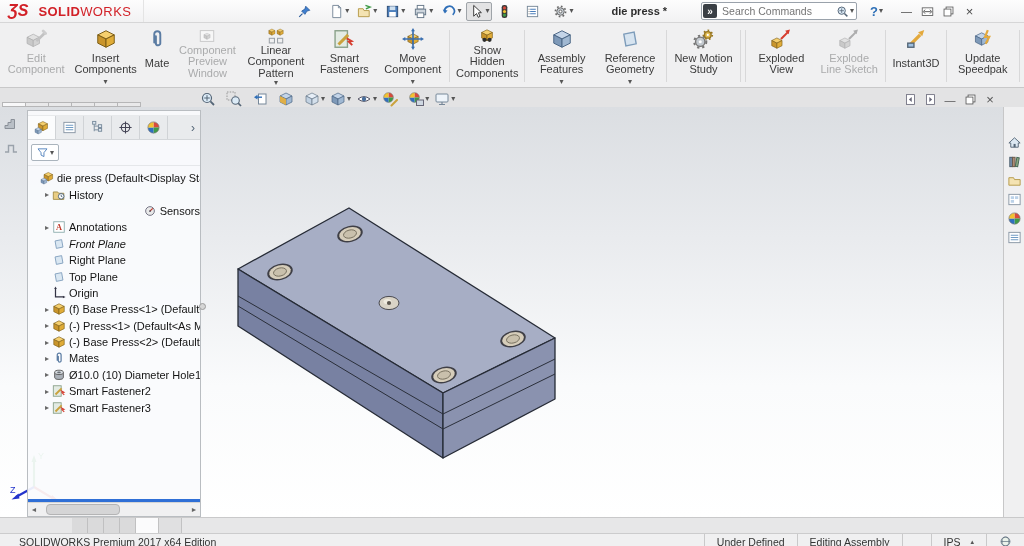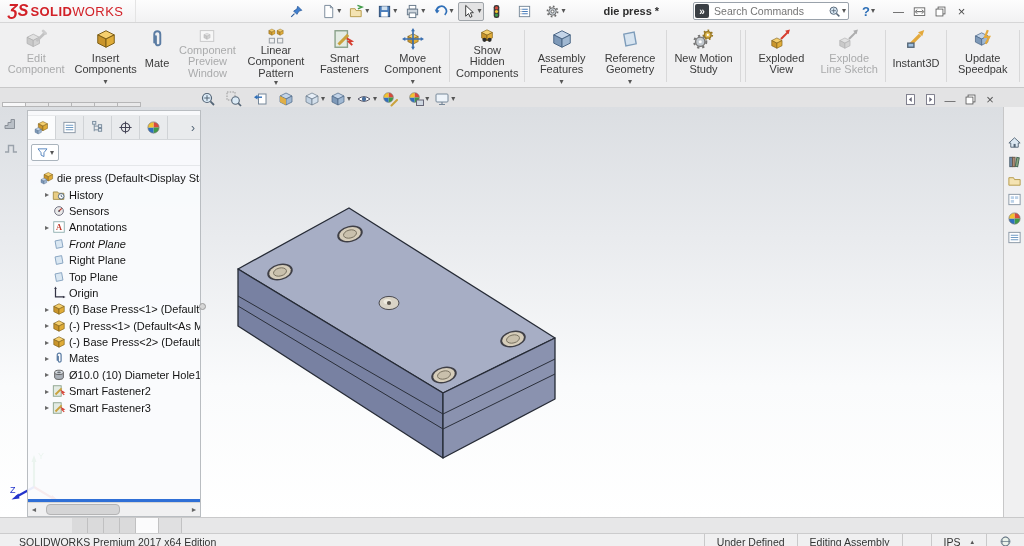--- a/index.html
+++ b/index.html
@@ -4,21 +4,21 @@
 <style>
   html,body{margin:0;padding:0}
   body{width:1024px;height:546px;overflow:hidden;font-family:"Liberation Sans","DejaVu Sans",sans-serif;font-size:11px;background:#fff;color:#222;-webkit-font-smoothing:antialiased}
   svg{display:block}
   .i15{width:15px;height:15px}.i16{width:16px;height:16px}.i22{width:22px;height:22px}.i13{width:13px;height:13px}
   .hide{visibility:hidden}
 
   
   .titlebar{height:22px;display:flex;align-items:center;background:linear-gradient(#fdfdfd,#f2f2f3);border-bottom:1px solid #d6d6d7}
   .logo{display:flex;align-items:baseline;padding:0 12px 0 8px;border-right:1px solid #e4e4e4;height:100%;align-items:center}
-  .logo .mark{color:#d22128;font-weight:bold;font-style:italic;font-size:16px;margin-right:2px}
+  .logo .mark{color:#d22128;font-weight:bold;font-style:italic;font-size:16px;margin-right:10px}
   .logo .solid{color:#d22128;font-weight:bold;font-size:13px;letter-spacing:.4px}
   .logo .works{color:#d22128;font-size:13px;letter-spacing:.4px}
   .menus{display:flex;margin-left:6px}
   .menu{padding:3px 9px;color:#1f1f1f;cursor:default}
   .pin{margin:0 8px 0 4px}
   .qat{display:flex;align-items:center;margin-left:6px}
   .qbtn{display:flex;align-items:center;padding:1px 2px;margin:0 1px;border:1px solid transparent;border-radius:2px}
   .qbtn.pressed{background:#e3e3e4;border-color:#9fa4a9}
   .dd{font-size:8px;color:#555;margin-left:1px;line-height:8px}
   .doctitle{font-weight:bold;color:#2d2d2d;margin:0 0 0 34px;white-space:nowrap}
@@ -823,21 +823,21 @@
           </svg>
           <span class="tlabel">die press  (Default&lt;Display State-1&gt;)</span>
         </div>
         <div class="trow" style="padding-left: 14px;">
           <span class="tarrow">▸</span>
           <svg class="ticon" viewBox="0 0 16 16">
             <use href="#sym-history"></use>
           </svg>
           <span class="tlabel">History</span>
         </div>
-        <div class="trow" style="padding-left: 14px;">
+        <div class="trow" style="padding-left: 14px; justify-content: flex-end;">
           <span class="tarrow hide">▸</span>
           <svg class="ticon" viewBox="0 0 16 16">
             <use href="#sym-sensors"></use>
           </svg>
           <span class="tlabel">Sensors</span>
         </div>
         <div class="trow" style="padding-left: 14px;">
           <span class="tarrow">▸</span>
           <svg class="ticon" viewBox="0 0 16 16">
             <use href="#sym-annot"></use>

